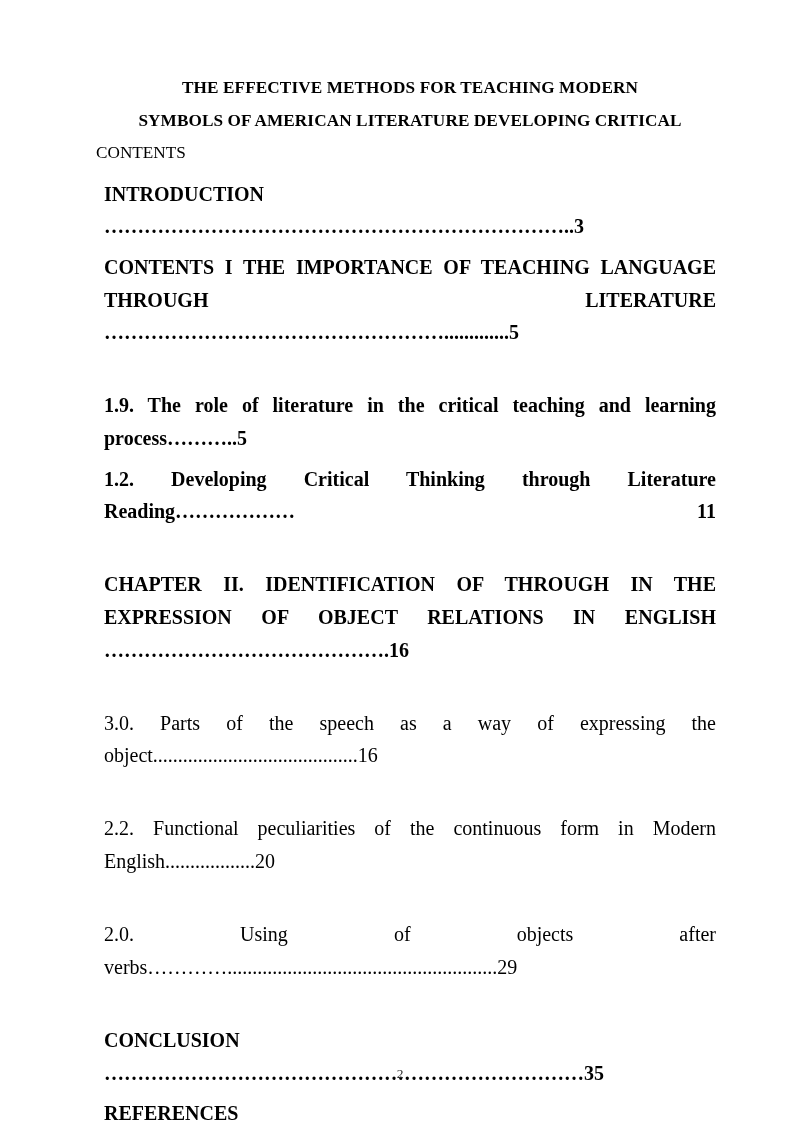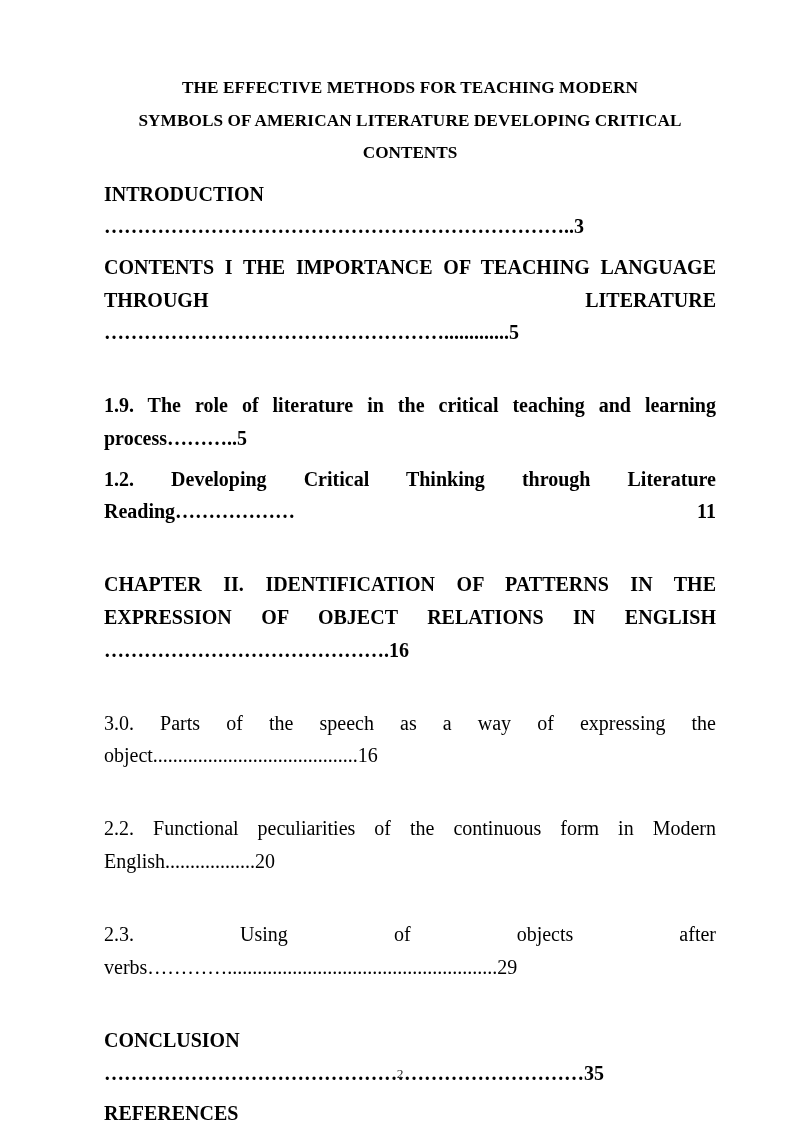--- a/index.html
+++ b/index.html
@@ -25,22 +25,22 @@
   }
   .title-line {
     text-align: center;
     font-weight: bold;
     font-size: 17.2px;
     line-height: 32.6px;
     letter-spacing: 0.1px;
     white-space: nowrap;
   }
   .contents-heading {
-    text-align: center;
-    font-weight: bold;
+    text-align: left;
+    font-weight: normal;
     font-size: 17.2px;
     line-height: 32.6px;
     margin-top: 0px;
   }
   .toc {
     margin-top: 1px;
   }
   .toc-entry {
     font-size: 20px;
     line-height: 32.6px;
@@ -82,24 +82,24 @@
     <div class="title-line">THE EFFECTIVE METHODS FOR TEACHING MODERN</div>
     <div class="title-line">SYMBOLS OF AMERICAN LITERATURE DEVELOPING CRITICAL</div>
 
     <div class="contents-heading">CONTENTS</div>
 
     <div class="toc">
       <div class="toc-entry bold">INTRODUCTION ……………………………………………………………..3</div>
       <div class="toc-entry bold stretch">CONTENTS I THE IMPORTANCE OF TEACHING LANGUAGE THROUGH LITERATURE …………………………………………….............5</div>
       <div class="toc-entry bold">1.9. The role of literature in the critical teaching and learning process………..5</div>
       <div class="toc-entry bold stretch">1.2. Developing Critical Thinking through Literature Reading……………… 11</div>
-      <div class="toc-entry bold stretch">CHAPTER II. IDENTIFICATION OF PATTERNS IN THE EXPRESSION OF OBJECT RELATIONS IN ENGLISH …………………………………….16</div>
+      <div class="toc-entry bold stretch">CHAPTER II. IDENTIFICATION OF THROUGH IN THE EXPRESSION OF OBJECT RELATIONS IN ENGLISH …………………………………….16</div>
       <div class="toc-entry regular stretch">3.0. Parts of the speech as a way of expressing the object.........................................16</div>
       <div class="toc-entry regular stretch">2.2. Functional peculiarities of the continuous form in Modern English..................20</div>
-      <div class="toc-entry regular stretch">2.3. Using of objects after verbs…………......................................................29</div>
+      <div class="toc-entry regular stretch">2.0. Using of objects after verbs…………......................................................29</div>
       <div class="toc-entry bold">CONCLUSION ………………………………………………………………35</div>
       <div class="toc-entry bold">REFERENCES …………………………………………………………………37</div>
     </div>
 
   </div>
 
   <div class="page-number">2</div>
 </div>
 
 </body></html>

